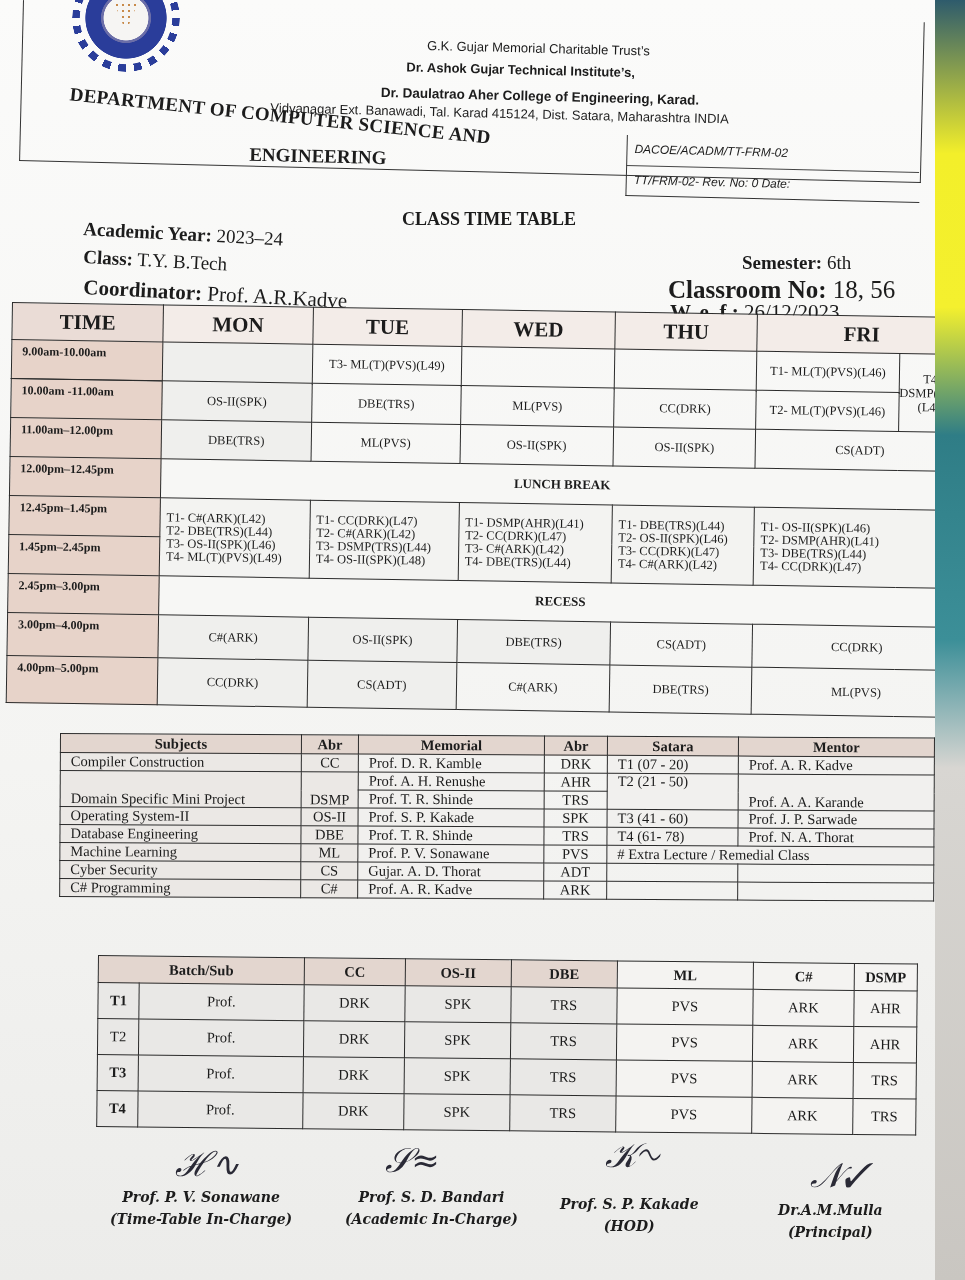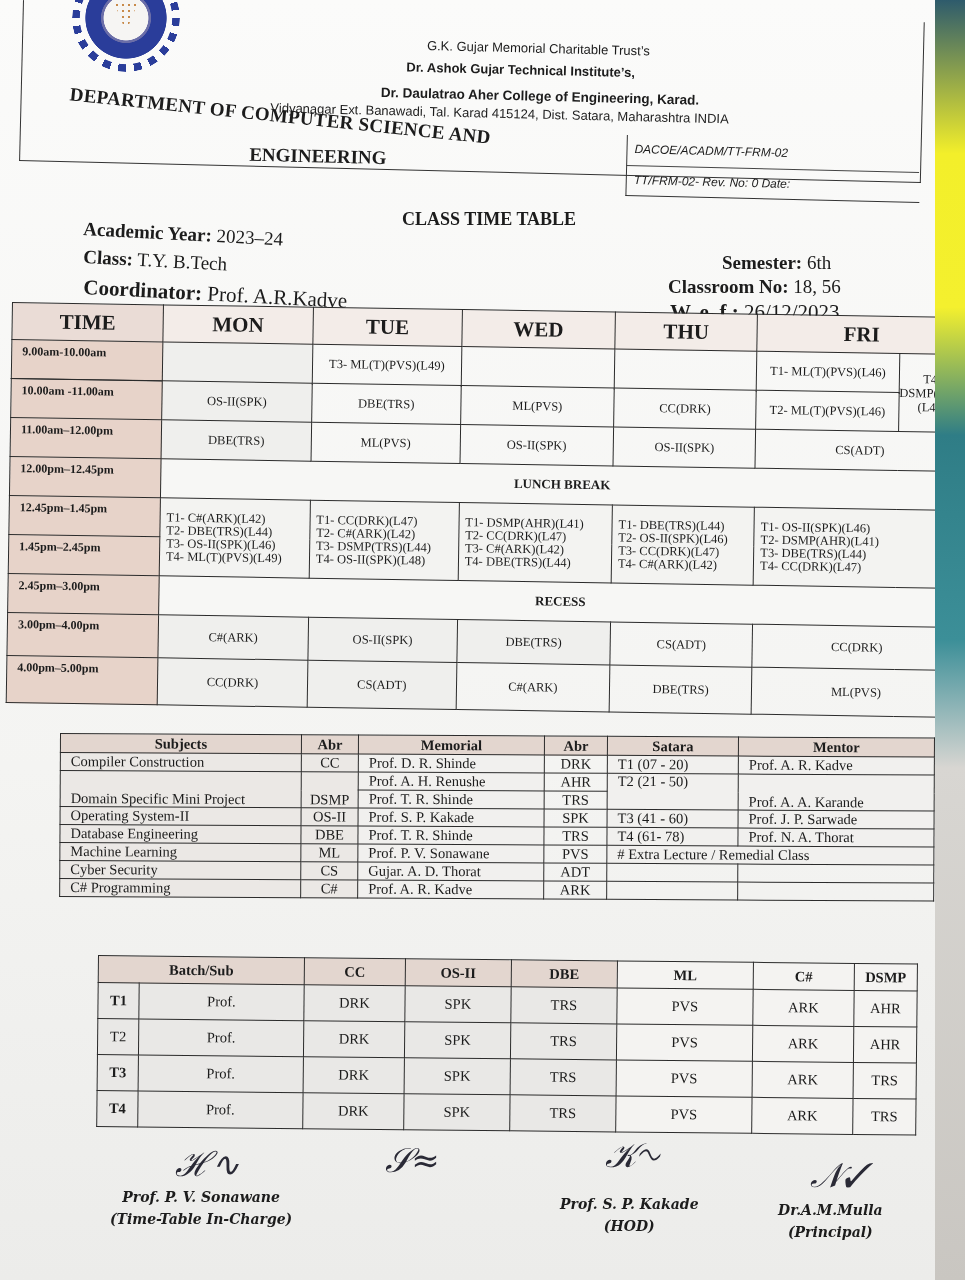--- a/index.html
+++ b/index.html
@@ -20,22 +20,22 @@
   .hdr .codebox{position:absolute;left:612px;top:120px;width:293px;height:60px;border-left:1.5px solid #333;border-bottom:1.5px solid #333;}
   .hdr .code1{position:absolute;left:620px;top:127px;font-family:"Liberation Sans",sans-serif;font-size:12px;font-style:italic;}
   .hdr .code2{position:absolute;left:620px;top:158px;font-family:"Liberation Sans",sans-serif;font-size:12px;font-style:italic;}
   .hdr .codediv{position:absolute;left:612px;top:150px;width:293px;border-top:1px solid #444;}
   .title{position:absolute;left:382px;top:209px;font-size:18px;font-weight:bold;margin-left:20px;}
   .meta{position:absolute;font-size:19px;}
   .meta b{font-weight:bold;}
   .ay{left:84px;top:218px;transform:rotate(3deg);transform-origin:0 0;}
   .cls{left:84px;top:246px;transform:rotate(3deg);transform-origin:0 0;}
   .coord{left:84px;top:275px;transform:rotate(3deg);transform-origin:0 0;font-size:21px;}
-  .sem{left:722px;top:252px;}
-  .room{left:668px;top:276px;font-size:19px;}
+  .sem{left:742px;top:252px;}
+  .room{left:668px;top:276px;font-size:25px;}
   .wef{left:670px;top:300px;font-size:21px;}
   table{border-collapse:collapse;position:absolute;}
   td,th{border:1.3px solid #2b2b2b;padding:0;text-align:center;vertical-align:middle;}
   .tt{left:12px;top:302px;width:955px;transform:rotate(0.9deg);transform-origin:0 0;font-size:12.5px;}
   .tt th{font-size:21px;font-weight:bold;height:36px;background:#eadcd6;}
   .tt th.dayh{background:#f3ece8;}
   .tt td.time{background:#e7d3c9;font-weight:bold;font-size:12px;text-align:left;padding-left:10px;width:140px;height:34px;vertical-align:top;padding-top:4px;}
   .tt td.c{background:#efefed;}
   .tt td.batch{text-align:left;padding-left:6px;line-height:13px;font-size:12.5px;background:#f3f3f1;}
   .tt td.brk{font-weight:bold;font-size:13px;background:#f7f7f5;}
@@ -191,21 +191,21 @@
       <th style="width:240px">Subjects</th>
       <th style="width:56px">Abr</th>
       <th style="width:185px">Memorial</th>
       <th style="width:62px">Abr</th>
       <th style="width:130px">Satara</th>
       <th>Mentor</th>
     </tr>
     <tr>
       <td class="l">Compiler Construction</td>
       <td class="a">CC</td>
-      <td class="t">Prof. D. R. Shinde</td>
+      <td class="t">Prof. D. R. Kamble</td>
       <td>DRK</td>
       <td class="t">T1 (07 - 20)</td>
       <td class="t">Prof.  A. R. Kadve</td>
     </tr>
     <tr>
       <td class="l" rowspan="2" style="vertical-align:bottom">Domain Specific Mini Project</td>
       <td class="a" rowspan="2" style="vertical-align:bottom">DSMP</td>
       <td class="t">Prof. A. H. Renushe</td>
       <td>AHR</td>
       <td class="t" rowspan="2" style="vertical-align:top">T2 (21 - 50)</td>
@@ -313,20 +313,24 @@
 
   <div class="sigmark" style="left:175px;top:1140px">ℋ∿</div>
   <div class="sigmark" style="left:385px;top:1140px">𝒮≈</div>
   <div class="sigmark" style="left:605px;top:1135px">𝒦∿</div>
   <div class="sigmark" style="left:810px;top:1155px">𝒩✓</div>
 
   <div class="sig" style="left:110px;top:1186px">
     <div>Prof. P. V. Sonawane</div>
     <div>(Time-Table In-Charge)</div>
   </div>
+  <div class="sig" style="left:345px;top:1186px">
+    <div>Prof. S. D. Bandari</div>
+    <div>(Academic In-Charge)</div>
+  </div>
   <div class="sig" style="left:560px;top:1193px">
     <div>Prof. S. P. Kakade</div>
     <div>(HOD)</div>
   </div>
   <div class="sig" style="left:778px;top:1199px">
     <div>Dr.A.M.Mulla</div>
     <div>(Principal)</div>
   </div>
 </div>
 

